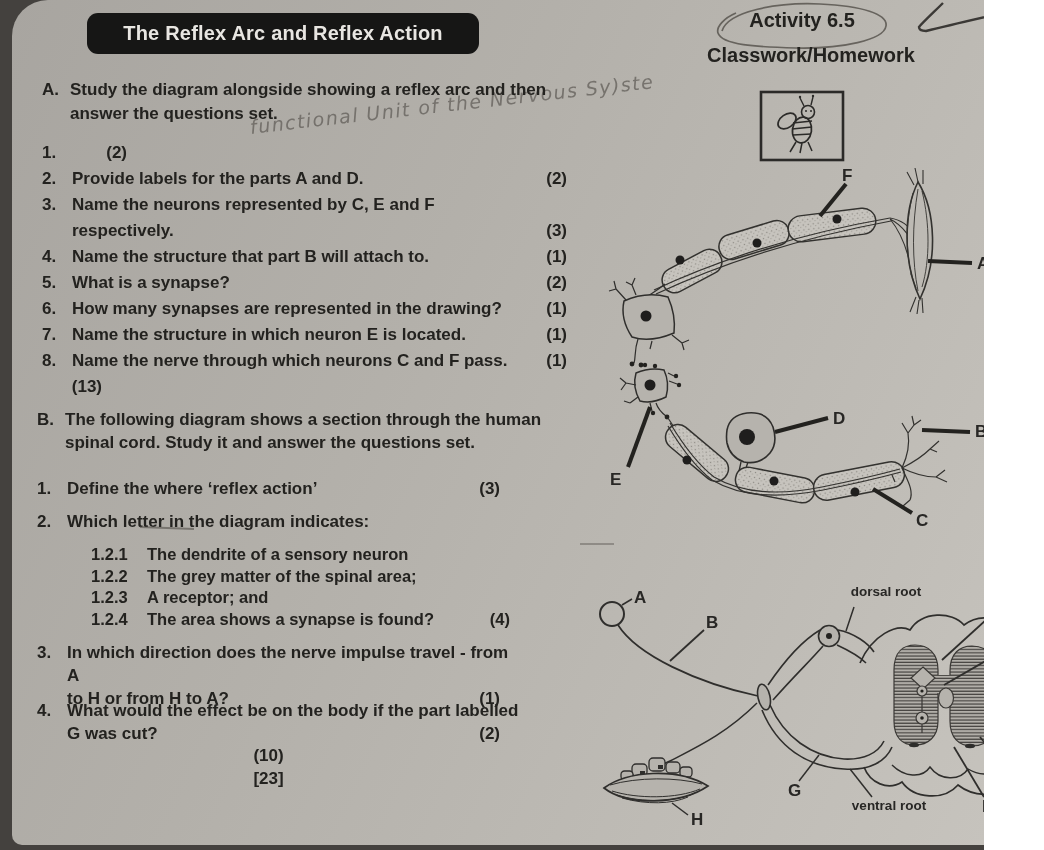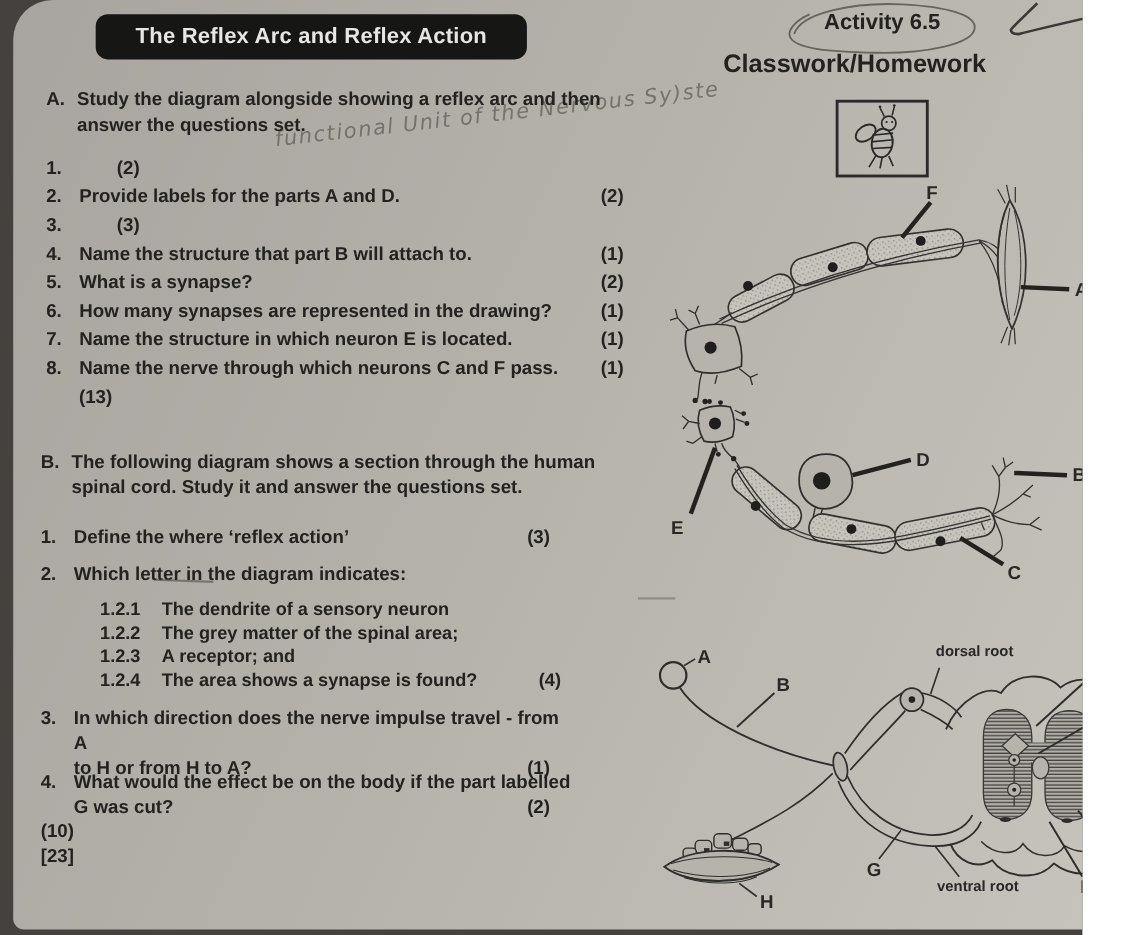--- a/index.html
+++ b/index.html
@@ -12,22 +12,22 @@
     border-top-left-radius:36px; border-bottom-left-radius:10px;
   }
   .title-pill {
     position:absolute; left:75px; top:13px; width:392px; height:41px;
     background:#161615; border-radius:11px; color:#e8e6e2;
     display:flex; align-items:center; justify-content:center;
     font-size:20px; font-weight:700; letter-spacing:.2px;
   }
   .activity { position:absolute; left:650px; top:9px; width:280px; text-align:center;
     font-size:20px; font-weight:700; color:#23221f; }
-  .classwork { position:absolute; left:625px; top:44px; width:280px; text-align:center;
-    font-size:23px; font-weight:700; color:#23221f; }
+  .classwork { position:absolute; left:659px; top:44px; width:280px; text-align:center;
+    font-size:20px; font-weight:700; color:#23221f; }
   svg.overlay { position:absolute; }
   .handwriting {
     position:absolute; left:238px; top:116px; width:520px;
     font-family:"DejaVu Sans", sans-serif; font-style:italic;
     font-size:19px; letter-spacing:1.5px; color:rgba(103,99,94,.8);
     transform:rotate(-6.5deg); transform-origin:left center; white-space:nowrap;
   }
   .sec-intro { position:absolute; display:flex; color:#23221f; font-weight:700; }
   .sec-intro .sec-label { width:28px; }
   .sec-intro .sec-text { flex:1; white-space:pre-line; }
@@ -47,21 +47,21 @@
   .bq .qmarks { width:45px; text-align:right; align-self:flex-end; }
   .bq1 { left:25px; top:477px; width:463px; line-height:23px; }
   .bq2 { left:25px; top:510px; width:463px; line-height:23px; }
   .subqs { position:absolute; left:79px; top:544px; width:419px; font-size:16.5px;
     line-height:21.7px; font-weight:700; color:#23221f; }
   .subqs .qnum { width:56px; }
   .subqs .qmarks { width:42px; }
   .bq3 { left:25px; top:641px; width:485px; line-height:23px; position:absolute; }
   .bq4 { left:25px; top:699px; width:485px; line-height:23px; position:absolute; }
   .bq3 .qmarks, .bq4 .qmarks { position:absolute; right:22px; bottom:0; width:auto; }
-  .btotals { position:absolute; left:25px; top:744px; width:463px; text-align:left;
+  .btotals { position:absolute; left:25px; top:744px; width:463px; text-align:center;
     font-size:17px; line-height:23px; font-weight:700; color:#23221f; }
   .strike { position:absolute; left:128px; top:527px; width:54px; height:2px;
     background:rgba(72,69,64,.55); transform:rotate(2deg); }
   .dash-marks { position:absolute; left:568px; top:543px; width:34px; height:1.5px;
     background:rgba(90,87,82,.45); }
   svg text { font-family:"Liberation Sans", sans-serif; font-weight:700; fill:#282725; }
   .dlabel { font-size:17px; }
   .rootlabel { font-size:13.5px; }
 </style>
 </head>
@@ -97,20 +97,22 @@
         <span class="qnum">1.</span>
         <span class="qmarks">(2)</span>
       </div>
       <div class="qrow">
         <span class="qnum">2.</span>
         <span class="qtext">Provide labels for the parts A and D.</span>
         <span class="qmarks">(2)</span>
       </div>
       <div class="qrow">
         <span class="qnum">3.</span>
+        <span class="qtext">Name the neurons represented by C, E and F
+respectively.</span>
         <span class="qmarks">(3)</span>
       </div>
       <div class="qrow">
         <span class="qnum">4.</span>
         <span class="qtext">Name the structure that part B will attach to.</span>
         <span class="qmarks">(1)</span>
       </div>
       <div class="qrow">
         <span class="qnum">5.</span>
         <span class="qtext">What is a synapse?</span>

